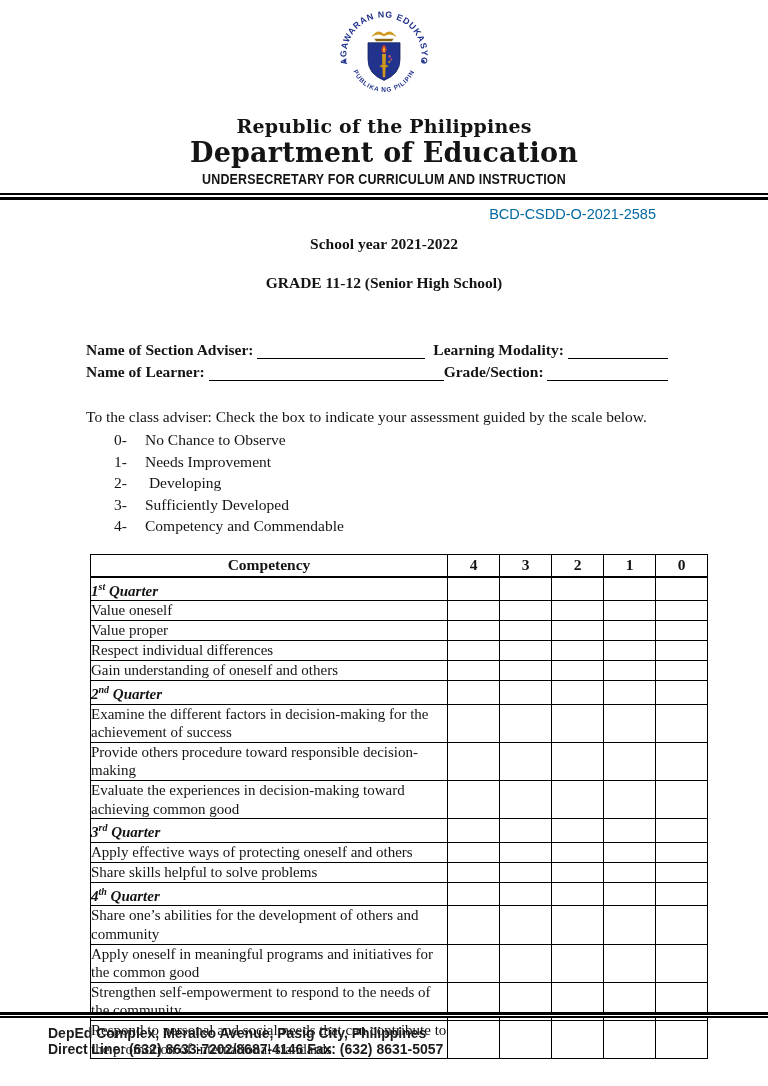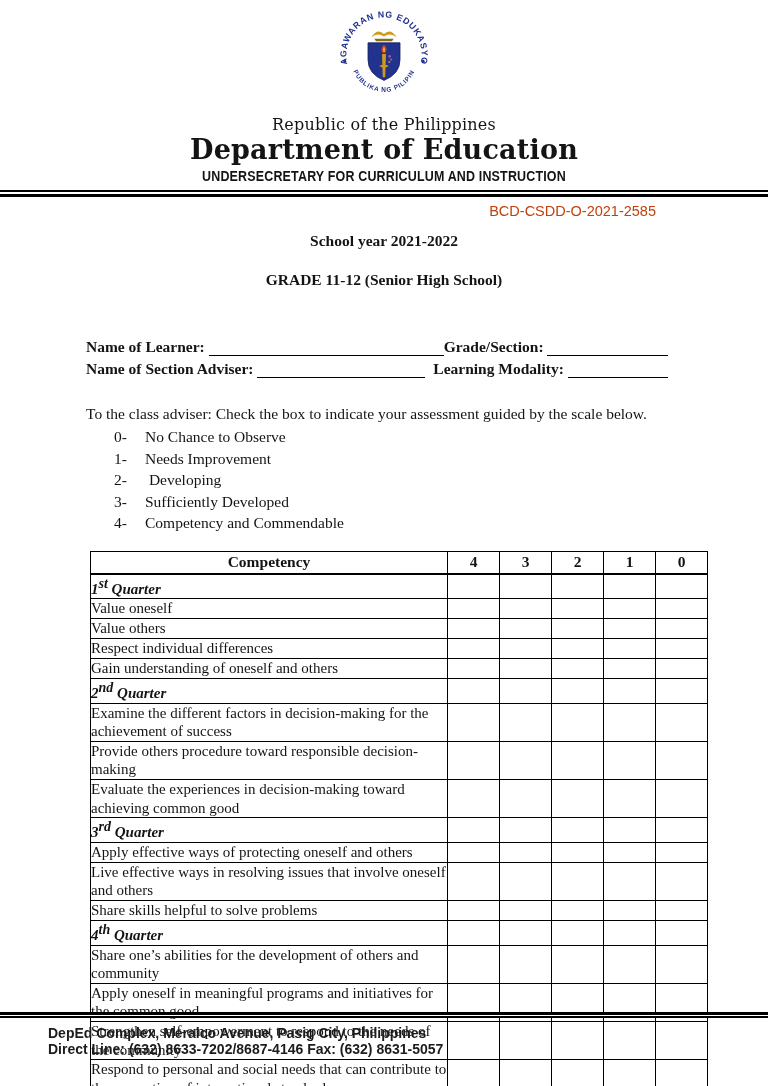--- a/index.html
+++ b/index.html
@@ -2,30 +2,30 @@
 <html><head>
 <meta charset="utf-8">
 <style>
   html,body{margin:0;padding:0;background:#fff;}
   .page{position:relative;width:768px;height:1086px;background:#fff;overflow:hidden;
         font-family:"Liberation Serif",serif;color:#141414;}
 
   
   .doc-header{text-align:center;padding-top:10px;}
   .seal{display:inline-block;width:96px;height:96px;}
-  .republic-line{font-family:"DejaVu Serif",serif;font-weight:normal;font-size:16px;margin-top:5px;letter-spacing:.2px;}
+  .republic-line{font-family:"DejaVu Serif",serif;font-weight:bold;font-size:19px;margin-top:5px;letter-spacing:.2px;}
   .department-line{font-family:"DejaVu Serif",serif;font-weight:bold;font-size:27px;margin-top:0;letter-spacing:.2px;}
   .office-line{font-family:"Liberation Sans",sans-serif;font-weight:bold;font-size:14.5px;margin-top:3px;
                transform:scaleX(.86);transform-origin:center;letter-spacing:.2px;}
 
   .rule-top{margin-top:6px;height:7px;
             background:linear-gradient(#000 0 2px,#fff 2px 4px,#000 4px 7px);}
 
   .refnum{text-align:right;padding-right:112px;margin-top:6px;
-          font-family:"Liberation Sans",sans-serif;font-size:14.5px;color:#c2410c;}
+          font-family:"Liberation Sans",sans-serif;font-size:14.5px;color:#0369a1;}
 
   
   .title-block{text-align:center;font-weight:bold;margin-top:13px;}
   .title-line1{font-size:16.5px;letter-spacing:-.2px;}
   .title-line2{font-size:15.5px;margin-top:2px;}
   .title-line3{font-size:15.5px;margin-top:21px;}
 
   
   .fields{margin:45px 100px 0 86px;width:582px;font-size:15.5px;font-weight:bold;}
   .field-row{display:flex;align-items:flex-end;height:22px;}
@@ -46,21 +46,21 @@
 
   
   table.assessment{border-collapse:collapse;margin:17px 0 0 90px;width:617px;
                    font-size:15px;table-layout:fixed;}
   table.assessment col.c-comp{width:357px;}
   table.assessment col.c-score{width:52px;}
   table.assessment th,table.assessment td{border:1.4px solid #000;padding:0;}
   table.assessment th{font-size:15.5px;padding:1px 12px 2px;border-bottom-width:2px;}
   td.comp{padding:0 3px 2px 4px;line-height:18.6px;}
   td.comp.section{font-weight:bold;font-style:italic;}
-  td.comp.section sup{font-size:14px;}
+  td.comp.section sup{font-size:10px;}
   td.score{height:19px;}
 
   
   .doc-footer{position:absolute;left:0;right:0;top:1012px;}
   .rule-bottom{height:6px;background:linear-gradient(#000 0 3px,#fff 3px 4px,#000 4px 6px);}
   .footer-text{margin:8px 48px 0 48px;font-family:"Liberation Sans",sans-serif;
                font-size:14px;font-weight:600;line-height:15.5px;color:#1c1c1c;}
   .footer-link{color:#1717d6;text-decoration:underline;font-weight:700;}
 </style>
 </head>
@@ -105,32 +105,32 @@
 
   <div class="refnum">BCD-CSDD-O-2021-2585</div>
 
   <div class="title-block">
     <div class="title-line2">School year 2021-2022</div>
     <div class="title-line3">GRADE 11-12 (Senior High School)</div>
   </div>
 
   <div class="fields">
     <div class="field-row">
-      <span class="flabel">Name of Learner: </span>
-      <span class="blank blank-learner"></span>
-      <span class="flabel">Grade/Section: </span>
-      <span class="blank blank-grade"></span>
-    </div>
-    <div class="field-row">
       <span class="flabel">Name of Section Adviser: </span>
       <span class="blank blank-adviser"></span>
       <span class="gap8"></span>
       <span class="flabel">Learning Modality: </span>
       <span class="blank blank-modality"></span>
     </div>
+    <div class="field-row">
+      <span class="flabel">Name of Learner: </span>
+      <span class="blank blank-learner"></span>
+      <span class="flabel">Grade/Section: </span>
+      <span class="blank blank-grade"></span>
+    </div>
   </div>
 
   <div class="instruction">To the class adviser: Check the box to indicate your assessment guided by the scale below.</div>
   <div class="rating-scale">
       <div class="scale-item">
         <span class="scale-num">0-</span>
         <span class="scale-label">No Chance to Observe</span>
       </div>
       <div class="scale-item">
         <span class="scale-num">1-</span>
@@ -180,21 +180,21 @@
         </tr>
         <tr>
           <td class="comp">Value oneself</td>
           <td class="score"></td>
           <td class="score"></td>
           <td class="score"></td>
           <td class="score"></td>
           <td class="score"></td>
         </tr>
         <tr>
-          <td class="comp">Value others</td>
+          <td class="comp">Value proper</td>
           <td class="score"></td>
           <td class="score"></td>
           <td class="score"></td>
           <td class="score"></td>
           <td class="score"></td>
         </tr>
         <tr>
           <td class="comp">Respect individual differences</td>
           <td class="score"></td>
           <td class="score"></td>
@@ -245,28 +245,20 @@
         <tr>
           <td class="comp section">3<sup>rd</sup> Quarter</td>
           <td class="score"></td>
           <td class="score"></td>
           <td class="score"></td>
           <td class="score"></td>
           <td class="score"></td>
         </tr>
         <tr>
           <td class="comp">Apply effective ways of protecting oneself and others</td>
-          <td class="score"></td>
-          <td class="score"></td>
-          <td class="score"></td>
-          <td class="score"></td>
-          <td class="score"></td>
-        </tr>
-        <tr>
-          <td class="comp">Live effective ways in resolving issues that involve oneself and others</td>
           <td class="score"></td>
           <td class="score"></td>
           <td class="score"></td>
           <td class="score"></td>
           <td class="score"></td>
         </tr>
         <tr>
           <td class="comp">Share skills helpful to solve problems</td>
           <td class="score"></td>
           <td class="score"></td>

